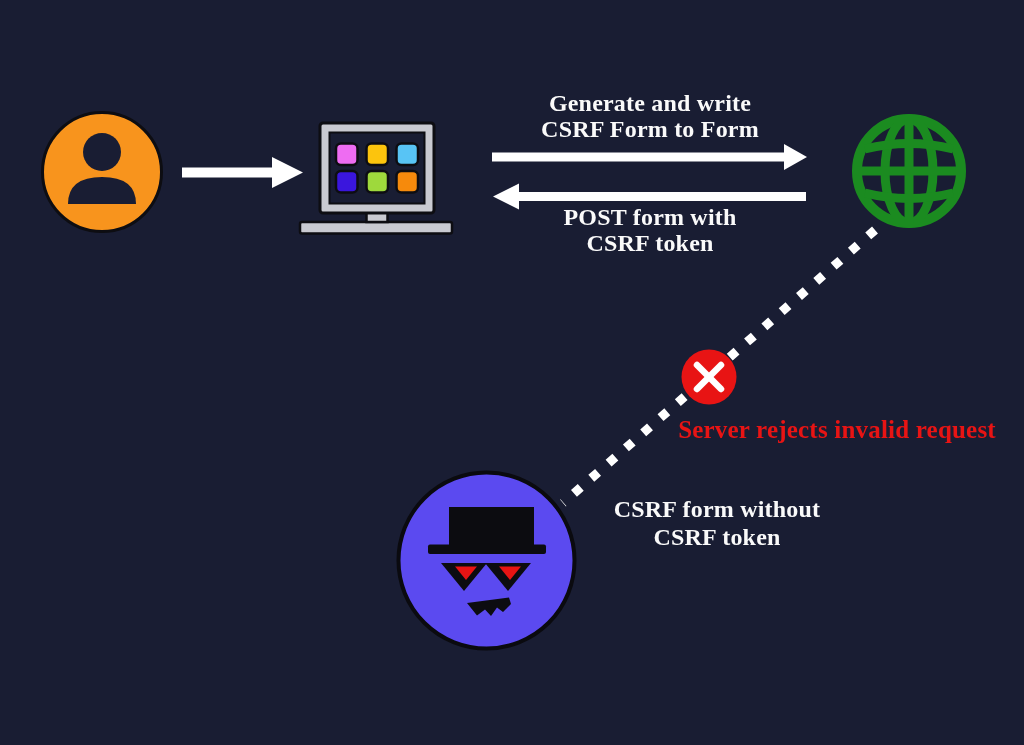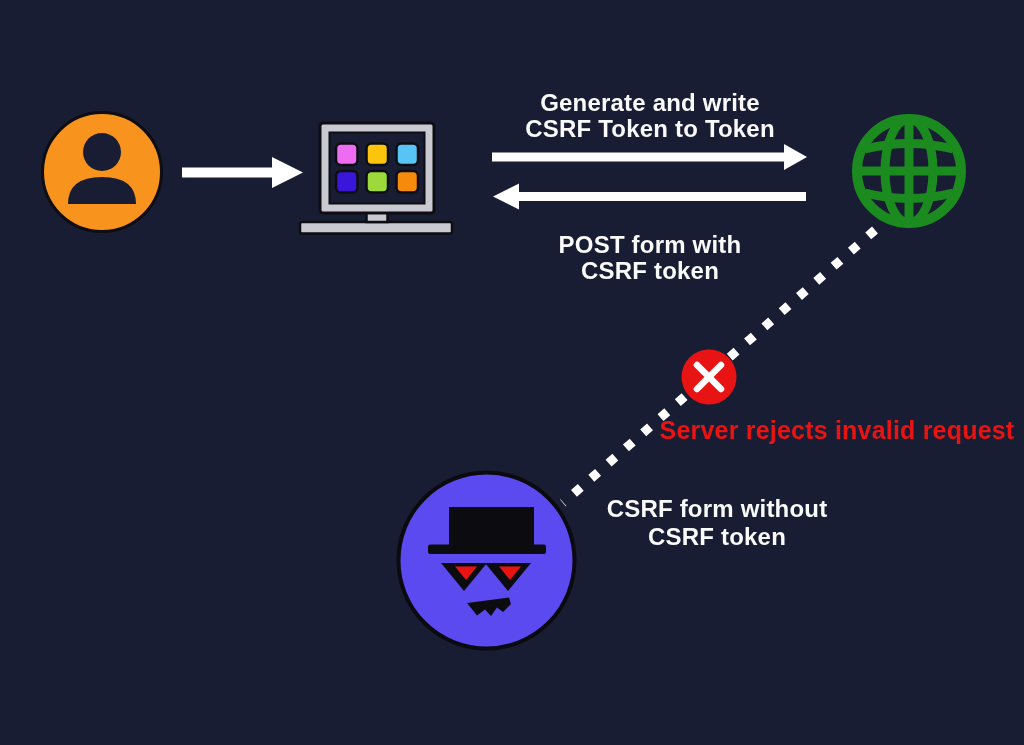--- a/index.html
+++ b/index.html
@@ -1,35 +1,35 @@
 <!DOCTYPE html>
 <html><head>
 <meta charset="utf-8">
 <style>
   html,body{margin:0;padding:0;background:#10131f;}
   .stage{
     position:relative;
     width:1024px;height:745px;
     background:#191d33;
     overflow:hidden;
-    font-family:Liberation Sans, sans-serif;
+    font-family:Liberation Serif, serif;
   }
   .stage svg{position:absolute;left:0;top:0;}
   .label{
     position:absolute;
     text-align:center;
     font-weight:bold;
     color:#fafafa;
     font-size:24px;
     line-height:26px;
     letter-spacing:0.2px;
   }
   .label span{display:block;}
   .label-generate{left:480px;top:90px;width:340px;}
-  .label-post-with{left:480px;top:232px;width:340px;}
+  .label-post-with{left:480px;top:204px;width:340px;}
   .label-post-without{left:567px;top:495px;width:300px;line-height:28px;}
   .label-reject{left:637px;top:417px;width:400px;font-size:25px;color:#e81414;}
 </style>
 </head>
 <body>
 
 <div class="stage">
 
   <svg width="1024" height="745" viewBox="0 0 1024 745">
 
@@ -88,21 +88,21 @@
         <polygon points="485,563 531,563 508,591"></polygon>
         <polygon points="467,603 509,597.5 511,604 503,612 497,607.5 491,616 485,609.5 477,615.5"></polygon>
       </g>
       <polygon points="455,566.5 477,566.5 466,580" fill="#e81414"></polygon>
       <polygon points="499,566.5 521,566.5 510,580" fill="#e81414"></polygon>
     </g>
   </svg>
 
   <div class="label label-generate">
     <span>Generate and write</span>
-    <span>CSRF Token to Token</span>
+    <span>CSRF Form to Form</span>
   </div>
 
   <div class="label label-post-with">
     <span>POST form with</span>
     <span>CSRF token</span>
   </div>
 
   <div class="label label-reject">Server rejects invalid request</div>
 
   <div class="label label-post-without">

